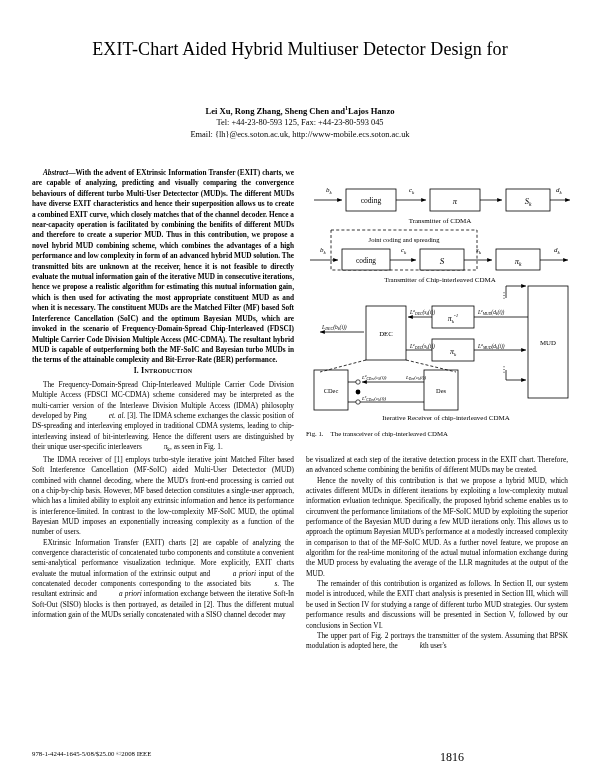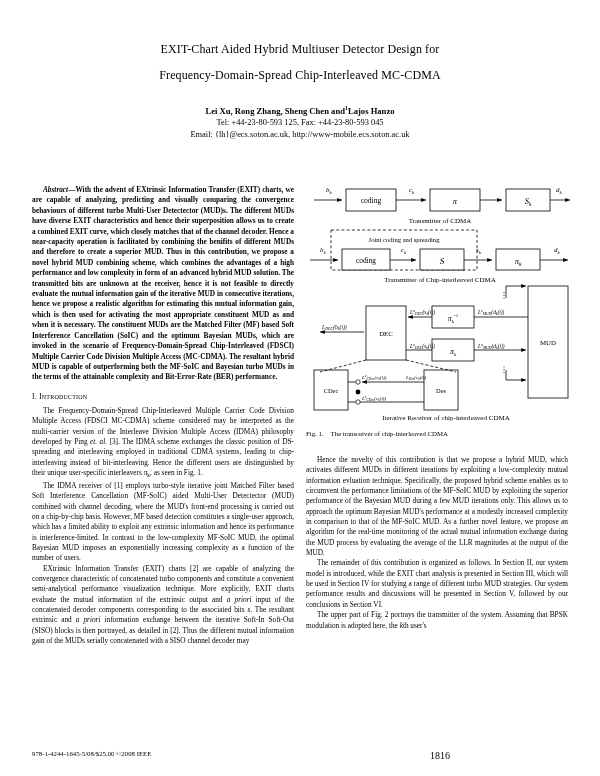--- a/index.html
+++ b/index.html
@@ -22,21 +22,21 @@
     height: 776px;
   }
 
   
   .title {
     position: absolute;
     left: 58px;
     top: 36px;
     width: 484px;
     text-align: center;
-    font-size: 12px;
+    font-size: 18px;
     line-height: 26px;
     font-weight: 400;
     letter-spacing: .1px;
   }
 
   
   .authors {
     position: absolute;
     left: 58px;
     top: 103px;
@@ -55,51 +55,52 @@
   }
 
   
   .col {
     position: absolute;
     width: 262px;
     font-size: 7.3px;
     line-height: 10.35px;
     text-align: justify;
   }
-  .col.left  { left: 32px;  top: 185px; }
+  .col.left  { left: 32px;  top: 168px; }
 
   .abstract {
     font-weight: bold;
     text-align: justify;
     line-height: 10.4px;
   }
   .abstract .lead {
     font-style: italic;
     font-weight: bold;
   }
 
   p.body {
     margin: 0;
     text-indent: 11px;
     text-align: justify;
   }
   p.body.noind { text-indent: 0; }
 
   h2.sec {
     font-size: 7.6px;
-    font-weight: normal;
-    margin: 9px 0 4px 0;
+    font-weight: bold;
+    text-align: center;
+    margin: 0 0 4px 0;
     letter-spacing: .2px;
   }
   h2.sec .sc {
     font-variant: small-caps;
     font-size: 8.1px;
   }
 
-  .it { font-style: italic; }
+  .it { font-style: italic; margin-left: 20px; }
 
   
   .figure {
     position: absolute;
     left: 306px;
     top: 174px;
     width: 268px;
     height: 248px;
   }
   .figcap {
@@ -113,37 +114,36 @@
 
   
   .footer-left {
     position: absolute;
     left: 32px;
     top: 750px;
     font-size: 6.8px;
   }
   .footer-page {
     position: absolute;
-    left: 306px;
+    left: 318px;
     top: 750px;
     width: 268px;
     text-align: center;
-    font-size: 10px;
+    font-size: 12px;
   }
 
   svg text { font-family: "Liberation Serif", "DejaVu Serif", serif; }
 </style>
 </head>
 <body>
 
 <div class="page">
 
   <div class="title">
     <span>EXIT-Chart Aided Hybrid Multiuser Detector Design for</span><br>
-    <span>Frequency-Domain-Spread Chip-Interleaved MC-CDMA</span>
   </div>
 
   <div class="authors">
     <div class="names">
       <span>Lei Xu, Rong Zhang, Sheng Chen and</span><span class="sup">1</span><span>Lajos Hanzo</span>
     </div>
     <div>Tel: +44-23-80-593 125, Fax: +44-23-80-593 045</div>
     <div>Email: {lh}@ecs.soton.ac.uk, http://www-mobile.ecs.soton.ac.uk</div>
   </div>
 
@@ -277,20 +277,21 @@
 
       <text x="140" y="246" font-size="7" text-anchor="middle">Iterative Receiver of chip-interleaved CDMA</text>
     </svg>
   </div>
 
   <div class="figcap">
     <span class="lbl">Fig. 1.</span><span>The transceiver of chip-interleaved CDMA</span>
   </div>
 
   <div class="col" style="left:306px; top:455px;">
+    <p class="body noind">be visualized at each step of the iterative detection process in the EXIT chart. Therefore, an advanced scheme combining the benifits of different MUDs may be created.</p>
     <p class="body">Hence the novelty of this contribution is that we propose a hybrid MUD, which activates different MUDs in different iterations by exploiting a low-complexity mutual information evluation technique. Specifically, the proposed hybrid scheme enables us to circumvent the performance limitations of the MF-SoIC MUD by exploiting the superior performance of the Bayesian MUD during a few MUD iterations only. This allows us to approach the optimum Bayesian MUD's performance at a modestly increased complexity in comparison to that of the MF-SoIC MUD. As a further novel feature, we propose an algorithm for the real-time monitoring of the actual mutual information exchange during the MUD process by evaluating the average of the LLR magnitudes at the output of the MUD.</p>
     <p class="body">The remainder of this contribution is organized as follows. In Section II, our system model is introduced, while the EXIT chart analysis is presented in Section III, which will be used in Section IV for studying a range of different turbo MUD strategies. Our system performance results and discussions will be presented in Section V, followed by our conclusions in Section VI.</p>
 
 
     <p class="body">
       <span>The upper part of Fig. 2 portrays the transmitter of the system. Assuming that BPSK modulation is adopted here, the</span>
       <span class="it">k</span><span>th user's</span>
     </p>
   </div>
 

